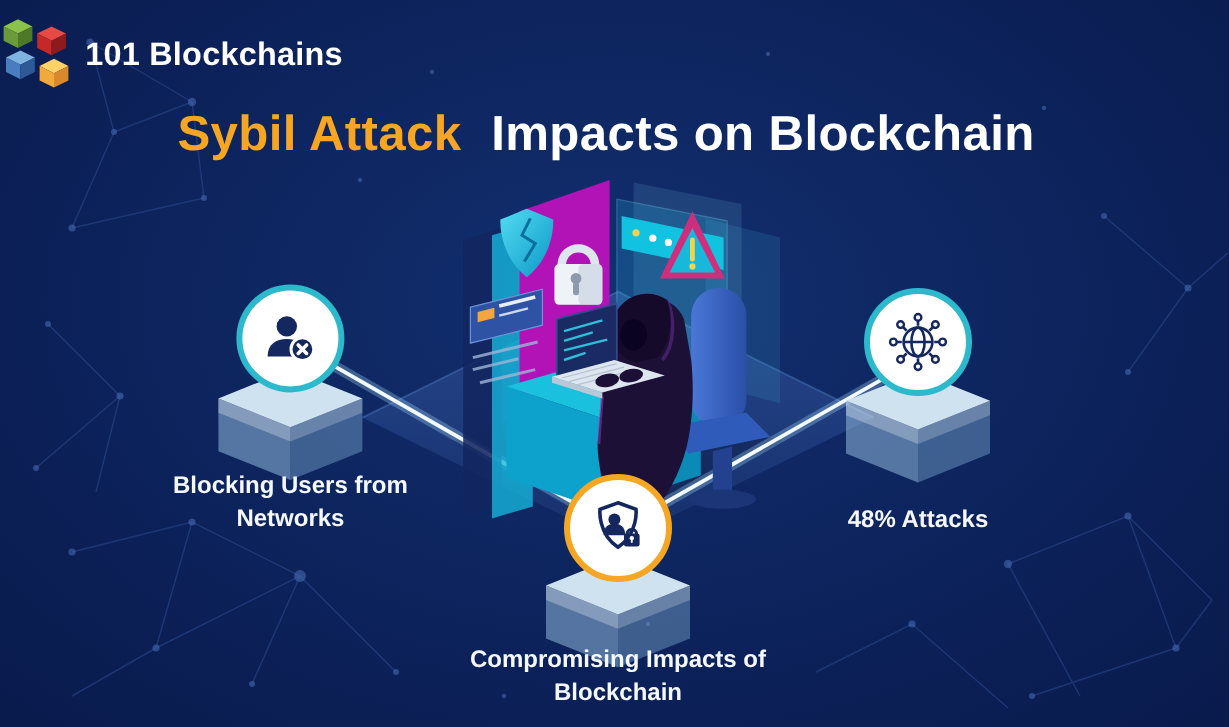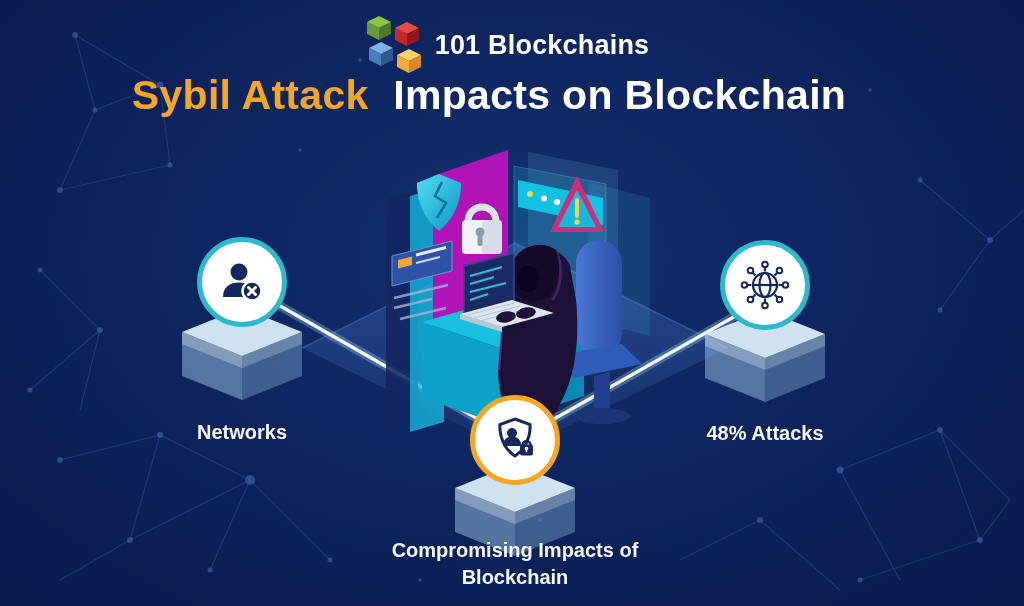--- a/index.html
+++ b/index.html
@@ -9,24 +9,24 @@
     background:radial-gradient(75% 85% at 50% 42%, #123070 0%, #0c2159 60%, #091a4b 100%);
   }
   .stage svg{display:block;}
   .bg-net{position:absolute;left:0;top:0;z-index:1;}
   .scene-base{position:absolute;left:0;top:0;z-index:2;}
   .hacker{position:absolute;left:356px;top:124px;z-index:3;}
   .glow-soft{stroke:rgba(170,225,255,.30);stroke-width:9;stroke-linecap:round;}
   .glow-core{stroke:#f2f9ff;stroke-width:3.2;stroke-linecap:round;}
 
   .brand-header{position:absolute;left:0;top:16px;width:1013px;z-index:6;
-    display:flex;align-items:center;justify-content:center;gap:11px;}
+    display:flex;align-items:center;gap:11px;}
   .brand-text{color:#ffffff;font-size:27px;font-weight:bold;letter-spacing:0.2px;}
 
-  .main-title{position:absolute;left:0;top:72px;width:978px;margin:0;z-index:6;
+  .main-title{position:absolute;left:0;top:72px;width:978px;margin:16px;z-index:6;
     text-align:center;font-size:41px;font-weight:bold;letter-spacing:0.3px;}
   .title-highlight{color:#f6a623;}
   .title-rest{color:#ffffff;margin-left:13px;}
 
   .impact{position:absolute;z-index:4;}
   .cube{position:absolute;z-index:4;}
   .badge{position:absolute;z-index:5;width:90px;height:90px;border-radius:50%;
     background:#ffffff;box-sizing:border-box;display:flex;align-items:center;justify-content:center;}
   .badge.teal{border:5px solid #2cb9cc;}
   .badge.orange{border:5px solid #f5a623;}
@@ -247,21 +247,21 @@
     <div class="badge teal badge-left">
       <svg width="52" height="52" viewBox="0 0 52 52">
         <circle cx="23" cy="16" r="8.5" fill="#15275f"></circle>
         <path d="M 7,41 C 7,31 14,26.5 23,26.5 C 32,26.5 39,31 39,41 Z" fill="#15275f"></path>
         <circle cx="36" cy="35" r="9.5" fill="#15275f" stroke="#ffffff" stroke-width="2.5"></circle>
         <line x1="32.5" y1="31.5" x2="39.5" y2="38.5" stroke="#ffffff" stroke-width="3" stroke-linecap="round"></line>
         <line x1="39.5" y1="31.5" x2="32.5" y2="38.5" stroke="#ffffff" stroke-width="3" stroke-linecap="round"></line>
       </svg>
     </div>
     <p class="impact-label label-left">
-      <br>
+      <span>Blocking Users from</span><br>
       <span>Networks</span>
     </p>
   </section>
 
   <section class="impact">
     <svg class="cube cube-right" width="124" height="96" viewBox="0 0 124 96">
       <polygon points="62,2 122,26 62,50 2,26" fill="#cfe2f0"></polygon>
       <polygon points="2,26 62,50 62,94 2,70" fill="rgba(152,192,224,.52)"></polygon>
       <polygon points="62,50 122,26 122,70 62,94" fill="rgba(126,170,208,.44)"></polygon>
       <polygon points="2,26 62,50 62,62 2,38" fill="rgba(255,255,255,.28)"></polygon>

